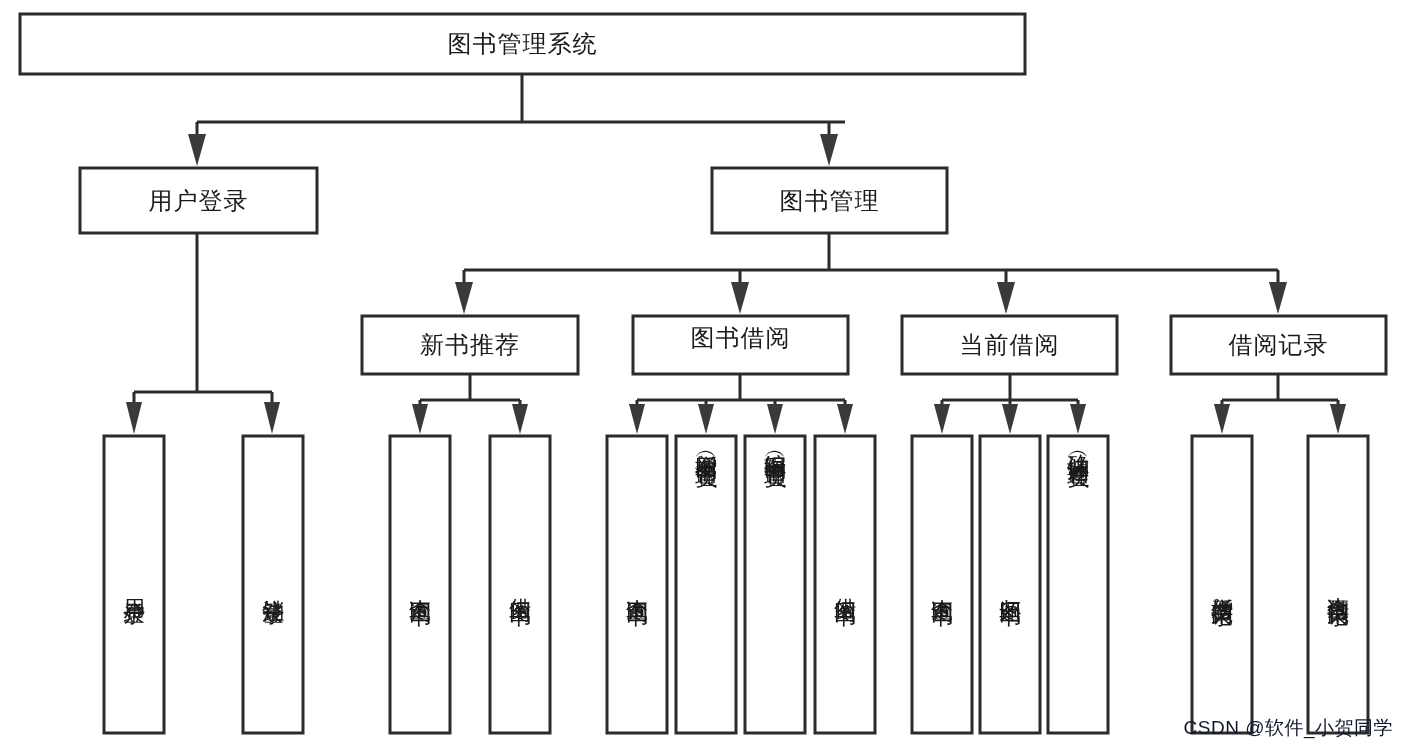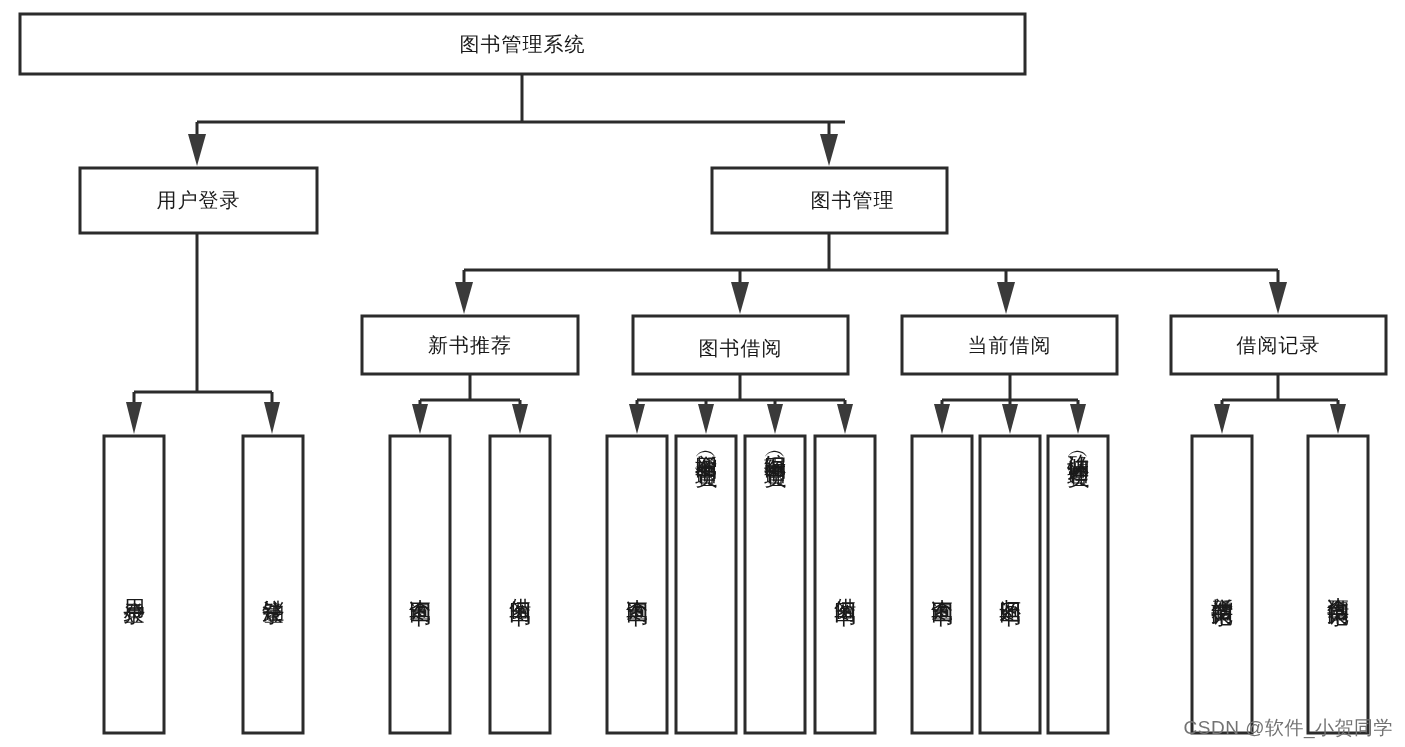--- a/index.html
+++ b/index.html
@@ -60,32 +60,32 @@
   }
   .hlabel-wrap {
     position: absolute;
     display: flex;
     align-items: center;
     justify-content: center;
     pointer-events: none;
   }
   .hlabel-wrap span {
     font-family: "Liberation Sans", "DejaVu Sans", sans-serif;
-    font-size: 20px;
+    font-size: 24px;
     color: #1a1a1a;
     letter-spacing: 1px;
     white-space: nowrap;
   }
   #watermark {
     position: absolute;
     right: 12px;
     bottom: 6px;
     font-family: "Liberation Sans", "DejaVu Sans", sans-serif;
     font-size: 19px;
-    color: #737373;
+    color: #0f172a;
     letter-spacing: 0.5px;
     white-space: nowrap;
   }
 </style>
 </head>
 <body>
 
 <div id="diagram-root">
 
   <svg class="flow" viewBox="0 0 1405 747">
@@ -180,28 +180,28 @@
 
   </svg>
 
   <div class="hlabel-wrap" style="left:20px; top:14px; width:1005px; height:60px;">
     <span>图书管理系统</span>
   </div>
 
   <div class="hlabel-wrap" style="left:80px; top:168px; width:237px; height:65px;">
     <span>用户登录</span>
   </div>
-  <div class="hlabel-wrap" style="left:712px; top:168px; width:235px; height:65px;padding-left:23px;">
+  <div class="hlabel-wrap" style="left:712px; top:168px; width:235px; height:65px;">
     <span>图书管理</span>
   </div>
 
   <div class="hlabel-wrap" style="left:362px; top:316px; width:216px; height:58px;border-radius:20px;">
     <span>新书推荐</span>
   </div>
-  <div class="hlabel-wrap" style="left:633px; top:316px; width:215px; height:64px;">
+  <div class="hlabel-wrap" style="left:633px; top:306px; width:215px; height:64px;">
     <span>图书借阅</span>
   </div>
   <div class="hlabel-wrap" style="left:902px; top:316px; width:215px; height:58px;text-align:right;">
     <span>当前借阅</span>
   </div>
   <div class="hlabel-wrap" style="left:1171px; top:316px; width:215px; height:58px;text-align:center;">
     <span>借阅记录</span>
   </div>
 
   <div class="vlabel-wrap" style="left:104px; top:436px; width:60px; height:297px;">

